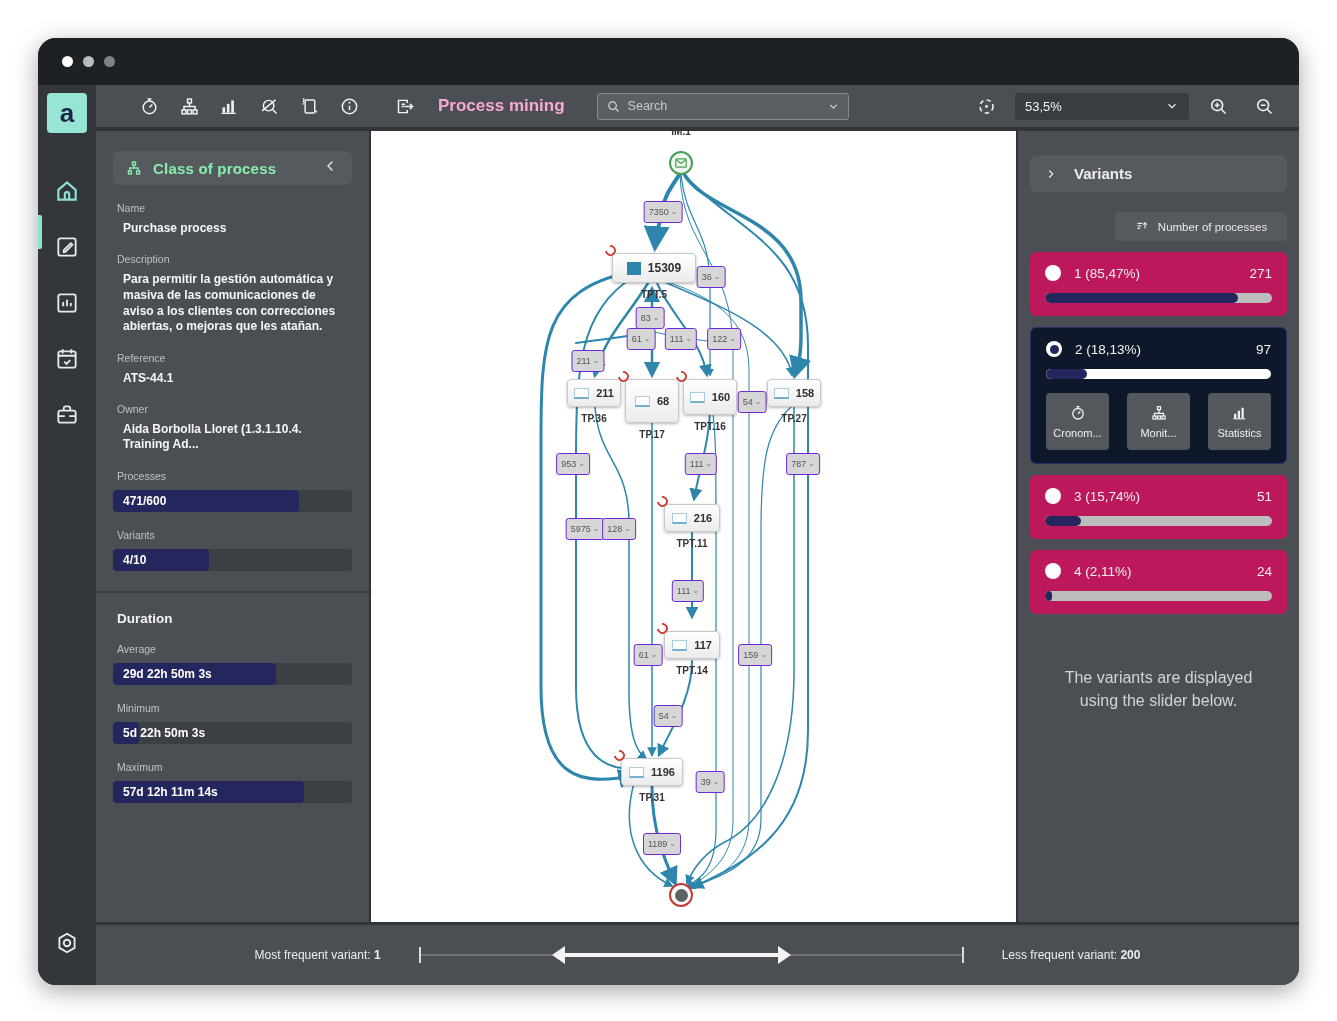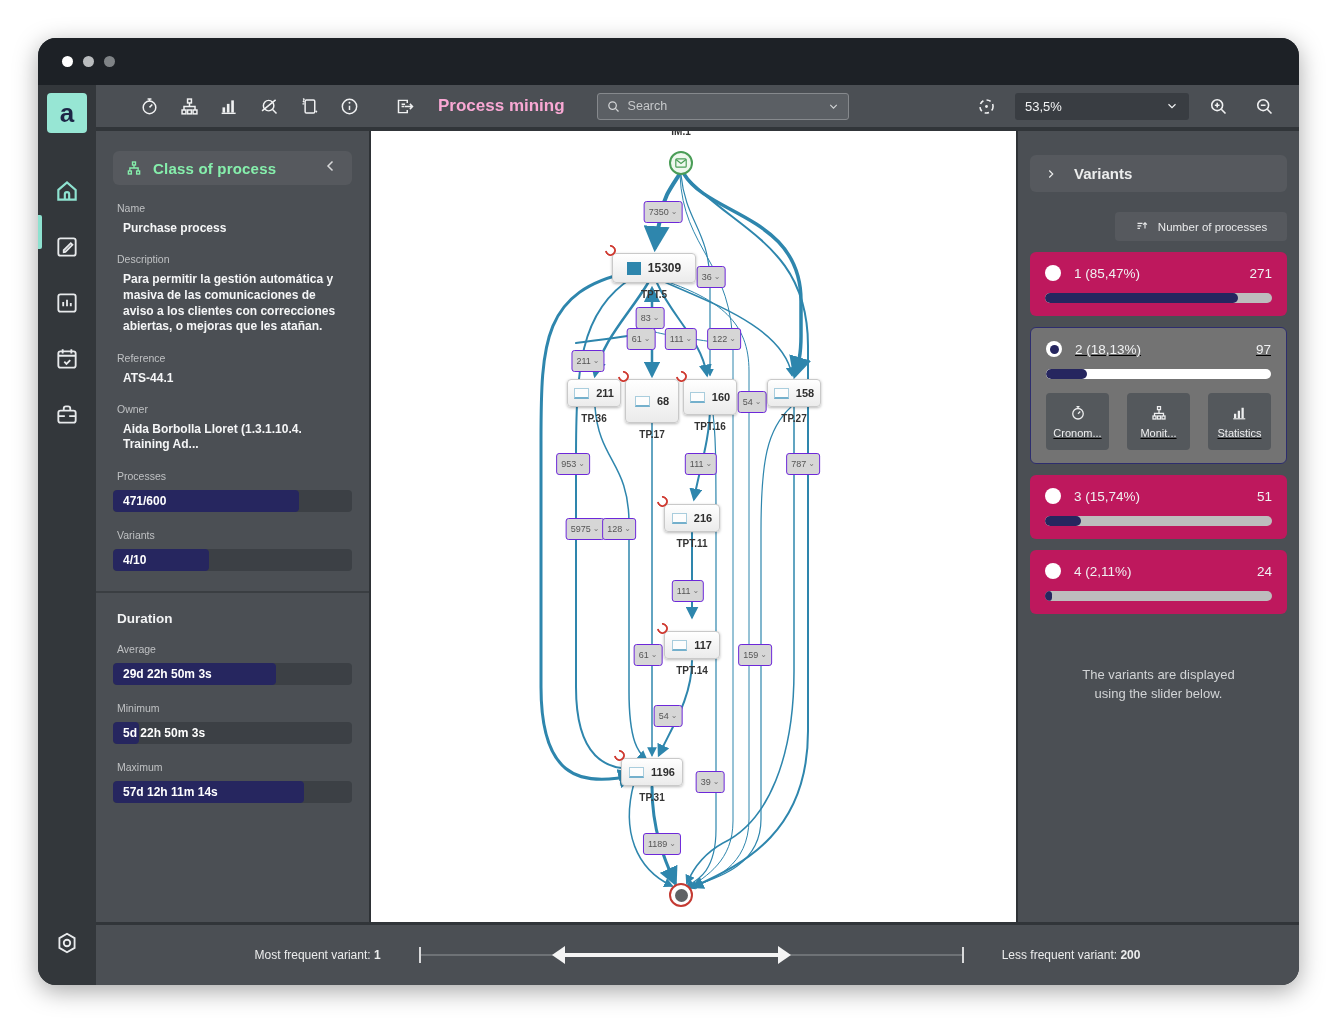--- a/index.html
+++ b/index.html
@@ -64,33 +64,33 @@
   .startnode .nname { position:absolute; left:50%; transform:translateX(-50%); bottom:100%; margin-bottom:16px; font-size:10px; font-weight:800; color:#333; }
   .endnode { position:absolute; width:24px; height:24px; border:2.5px solid #c43a32; background:#ffffff; border-radius:50%; display:flex; align-items:center; justify-content:center; z-index:4; }
   .endnode .core { width:13px; height:13px; background:#5f6265; border-radius:50%; }
   
   .rightpanel { width:283px; background:#4b4f54; border-left:2px solid #2e3236; padding:24px 12px 0 12px; flex:none; overflow:hidden; }
   .rp-chip { background:#56595e; border-radius:6px; height:37px; display:flex; align-items:center; gap:16px; padding:0 14px; color:#eceded; }
   .rp-chip .chip-title { font-size:15px; font-weight:700; }
   .sortbtn { margin:20px 0 0 auto; width:172px; height:29px; background:#56595e; border-radius:4px; display:flex; align-items:center; justify-content:center; gap:8px; color:#e9eaeb; font-size:11.5px; }
   .sortbtn svg { width:15px; height:15px; }
   .vcard { background:#be185d; border-radius:6px; margin-top:11px; padding:13px 15px 13px 15px; }
-  .vcard.sel { background:#737373; border:1.5px solid #2d2d6e;text-decoration:underline; }
+  .vcard.sel { background:#0f172a; border:1.5px solid #2d2d6e; }
   .vrow { display:flex; align-items:center; gap:13px; color:#f0f1f2; font-size:13.5px; }
   .vrow .vcount { margin-left:auto; font-size:13.5px; }
   .radio { width:16px; height:16px; border-radius:50%; background:#ffffff; flex:none; }
   .radio.checked { background:#ffffff; display:flex; align-items:center; justify-content:center; }
   .radio.checked::after { content:""; width:9px; height:9px; border-radius:50%; background:#26265f; }
   .vbar { height:10px; border-radius:5px; background:#bdbdbd; margin-top:12px; position:relative; overflow:hidden; }
   .vbar.white { background:#ffffff; }
   .vbar-fill { position:absolute; left:0; top:0; height:100%; background:#26265f; border-radius:5px; }
   .vactions { display:flex; gap:18px; margin-top:14px; }
   .vbtn { flex:1; height:57px; background:#54585c; border-radius:4px; display:flex; flex-direction:column; align-items:center; justify-content:center; gap:5px; color:#eeeff0; font-size:11px; }
   .vbtn svg { width:18px; height:18px; }
-  .vnote { margin-top:52px; text-align:center; color:#d2d4d6; font-size:13px; line-height:1.45; }
+  .vnote { margin-top:52px; text-align:center; color:#d2d4d6; font-size:16px; line-height:1.45; }
   
   .bottombar { height:63px; background:#4b4f54; border-top:3px solid #313539; display:flex; align-items:center; justify-content:center; gap:38px; flex:none; color:#eceded; font-size:12px; }
   .bb-val { font-weight:800; }
   .slider { position:relative; width:545px; height:20px; }
   .slider .track { position:absolute; left:0; right:0; top:9px; height:2px; background:#6e7276; }
   .slider .tick { position:absolute; top:2px; width:2px; height:16px; background:#d9dadb; }
   .slider .range { position:absolute; top:8px; height:4px; background:#f4f4f4; border-radius:2px; }
   .slider .arrow { position:absolute; top:1px; width:0; height:0; border-top:9px solid transparent; border-bottom:9px solid transparent; }
   .slider .arrow.left { border-right:13px solid #f4f4f4; }
   .slider .arrow.right { border-left:13px solid #f4f4f4; }

